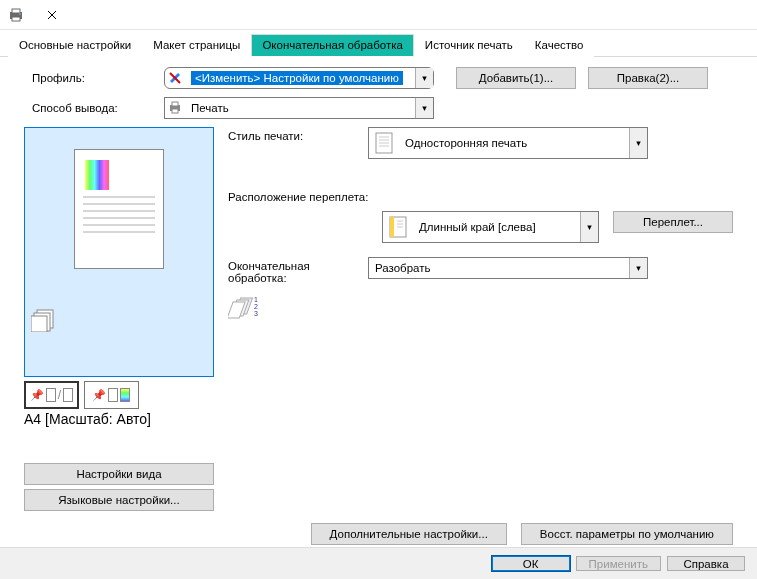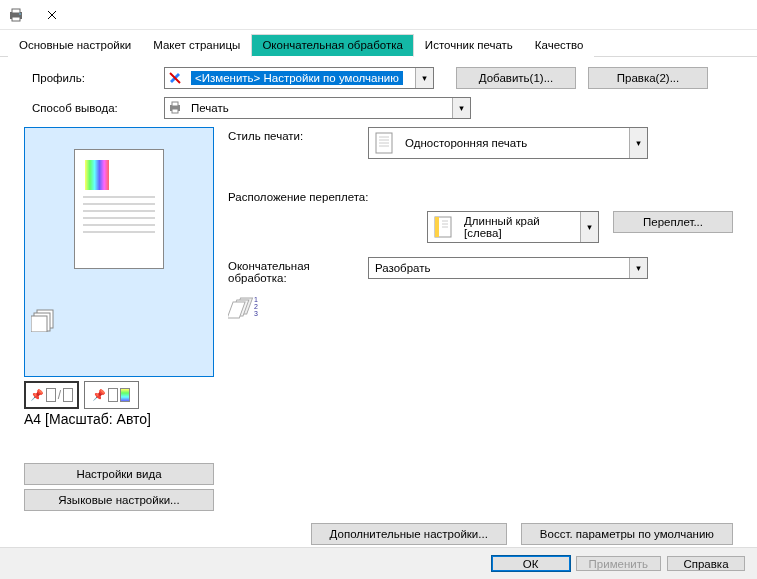--- a/index.html
+++ b/index.html
@@ -71,41 +71,41 @@
   <div class="tab">Макет страницы</div>
   <div class="tab active">Окончательная обработка</div>
   <div class="tab">Источник печать</div>
   <div class="tab">Качество</div>
 </div>
 
 <div class="content">
 
   <div class="row">
     <div class="lbl">Профиль:</div>
-    <div class="select" style="width:270px;">
+    <div class="select" style="width:270px;border-radius:6px;">
       <span class="ico">
         <svg width="14" height="14" viewBox="0 0 14 14">
             <path d="M2 10 L10 2 L12 4 L4 12 Z" fill="#2a7fff"></path>
             <path d="M2 2 L12 12" stroke="#d00" stroke-width="2"></path>
           </svg>
       </span>
       <span class="txt">
           <span class="profile-val">&lt;Изменить&gt; Настройки по умолчанию</span>
         </span>
       <span class="arrow">▾</span>
     </div>
     <div style="width:22px;"></div>
     <div class="btn wider">Добавить(1)...</div>
     <div style="width:12px;"></div>
     <div class="btn wider">Правка(2)...</div>
   </div>
 
   <div class="row">
     <div class="lbl">Способ вывода:</div>
-    <div class="select" style="width:307px;">
+    <div class="select" style="width:270px;">
       <span class="ico">
         <svg width="14" height="14" viewBox="0 0 14 14">
             <rect x="2" y="4" width="10" height="6" fill="#888"></rect>
             <rect x="4" y="1" width="6" height="4" fill="#fff" stroke="#888"></rect>
             <rect x="4" y="8" width="6" height="4" fill="#fff" stroke="#888"></rect>
           </svg>
       </span>
       <span class="txt">Печать</span>
       <span class="arrow">▾</span>
     </div>
@@ -172,21 +172,21 @@
           <span class="arrow">▾</span>
         </div>
       </div>
 
       <div style="height:22px;"></div>
 
       <div class="r-row" style="flex-direction:column; align-items:stretch;">
         <div>Расположение переплета:</div>
         <div style="display:flex; gap:14px; margin-top:8px;">
           <div style="width:140px;"></div>
-          <div class="select r-select" style="height:32px;margin-left:45px;">
+          <div class="select r-select" style="height:32px;">
             <span class="ico" style="width:30px;">
               <svg width="22" height="24" viewBox="0 0 22 24">
                   <rect x="3" y="2" width="16" height="20" fill="#fff" stroke="#999"></rect>
                   <rect x="3" y="2" width="4" height="20" fill="#ffd246"></rect>
                   <line x1="10" y1="6" x2="16" y2="6" stroke="#ccc"></line>
                   <line x1="10" y1="9" x2="16" y2="9" stroke="#ccc"></line>
                   <line x1="10" y1="12" x2="16" y2="12" stroke="#ccc"></line>
                 </svg>
             </span>
             <span class="txt">Длинный край [слева]</span>

